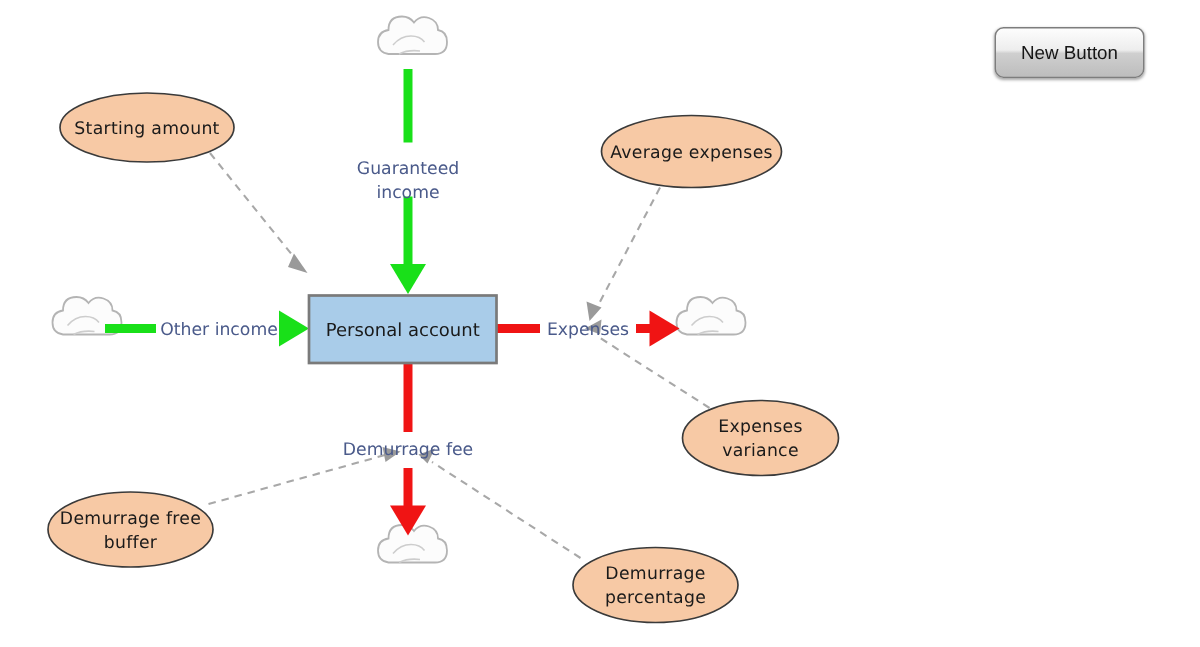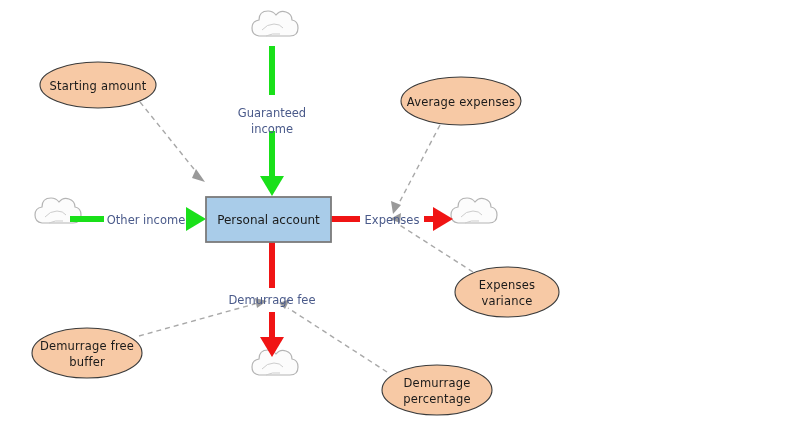--- a/index.html
+++ b/index.html
@@ -226,14 +226,15 @@
     </g>
 
     <text class="edge-label" x="146" y="220">Other income</text>
 
     <text class="edge-label" x="392" y="220">Expenses</text>
 
     <text class="edge-label" x="272" y="300">Demurrage fee</text>
 
   </svg>
 
+  <button id="new-button">New Button</button>
 
 </div>
 
 </body></html>

